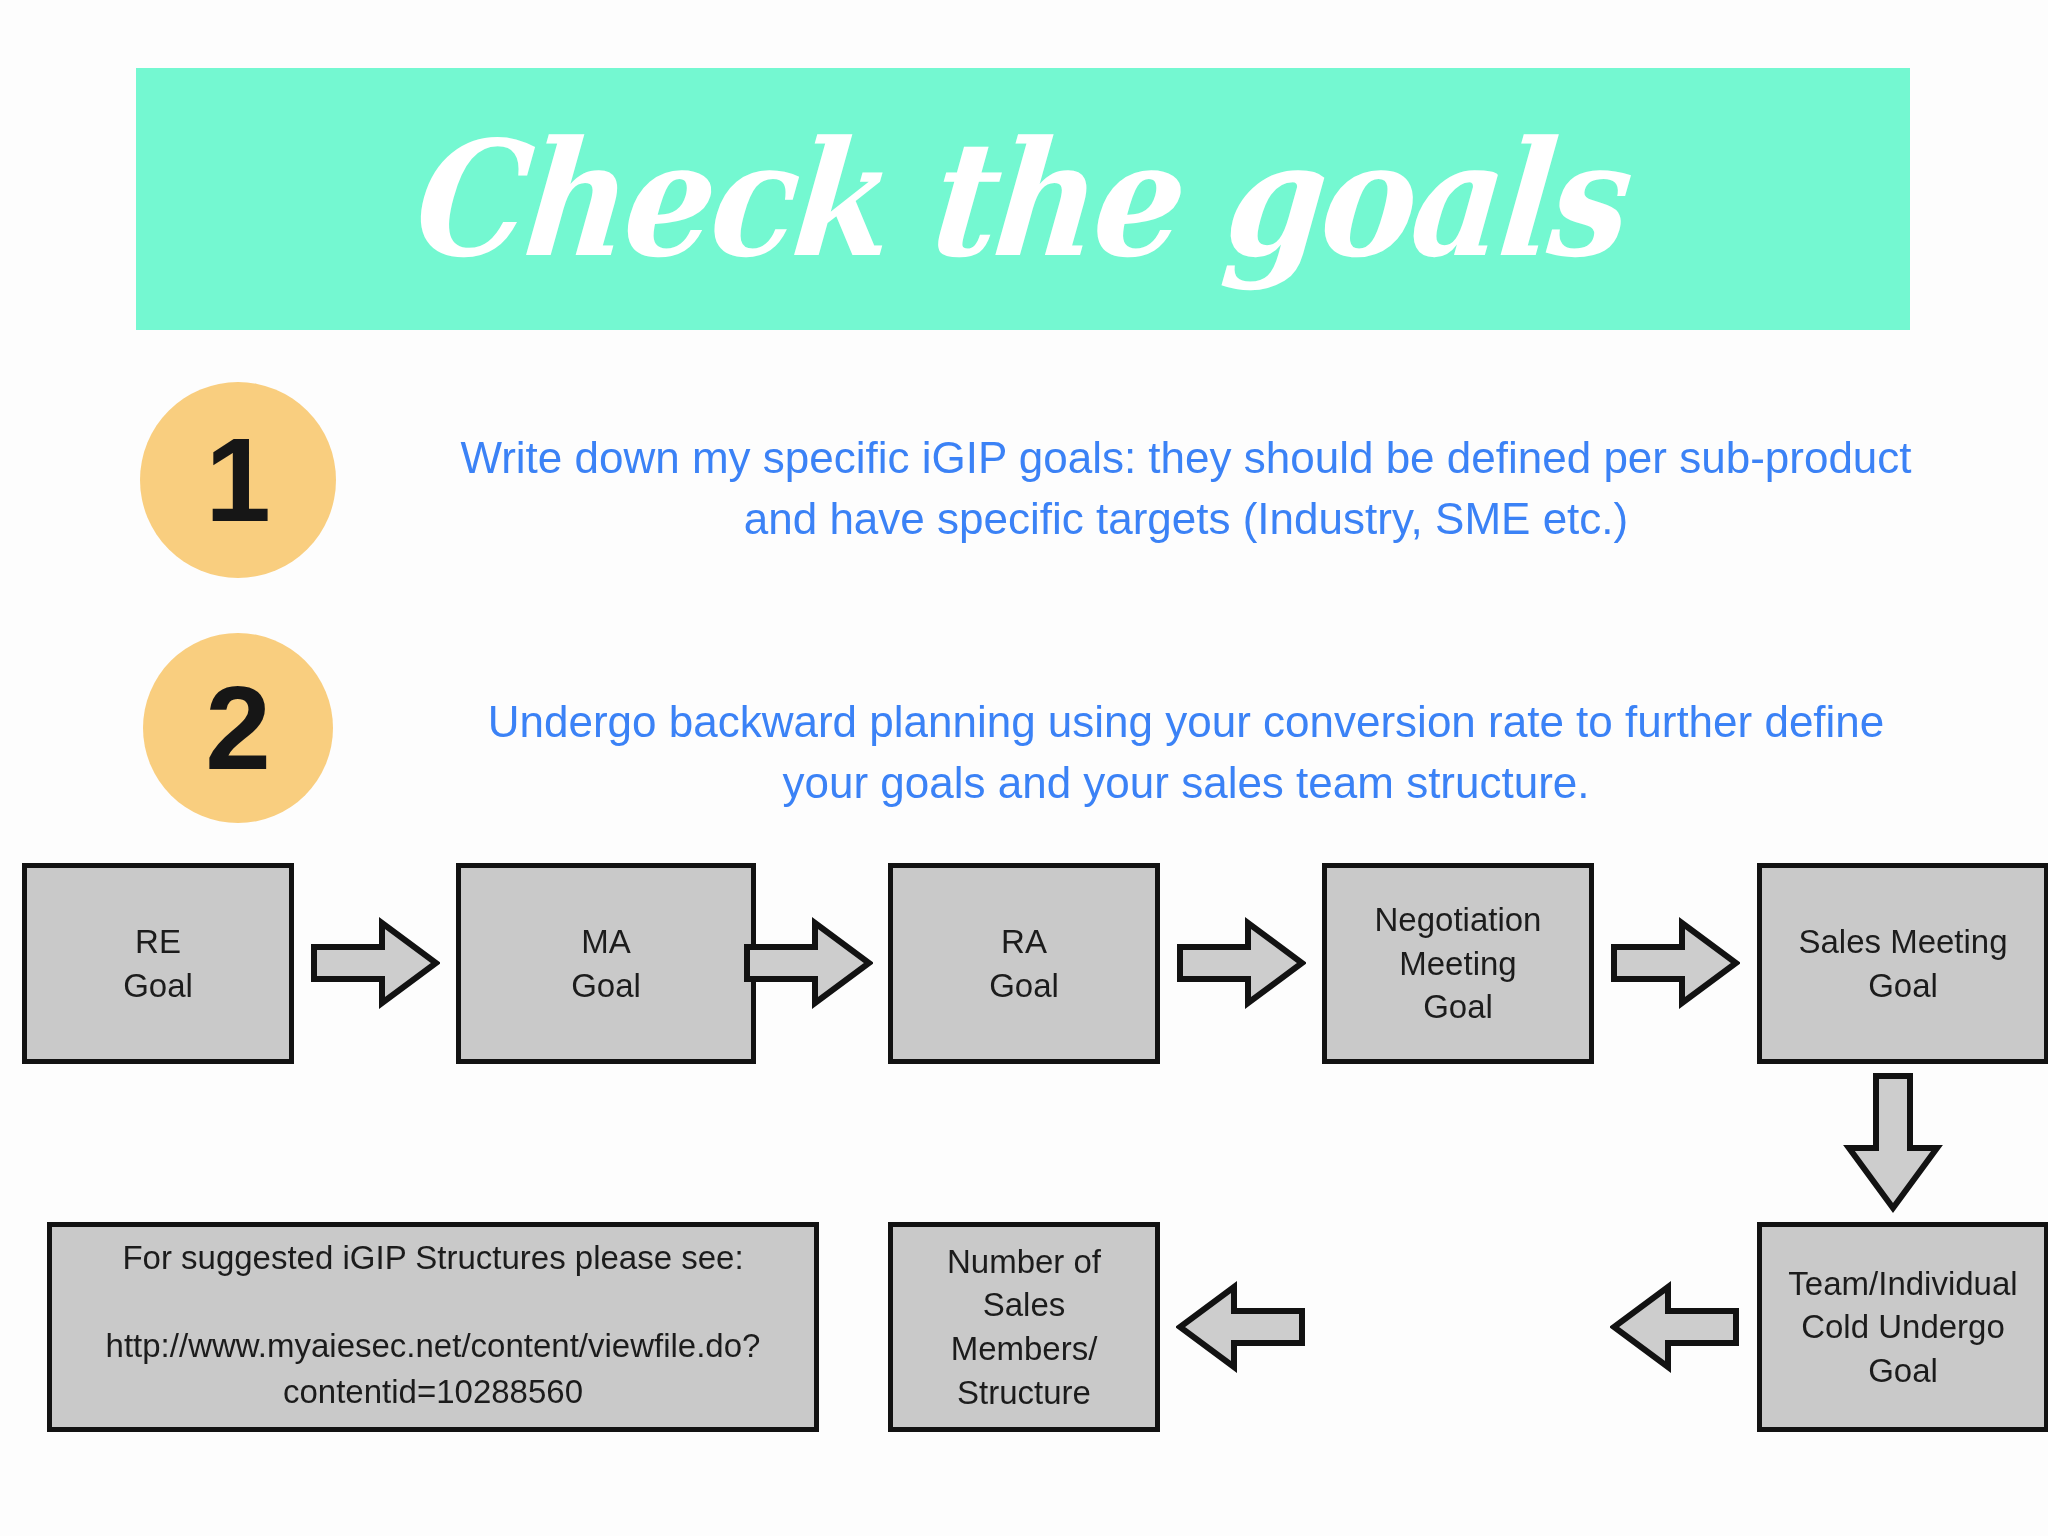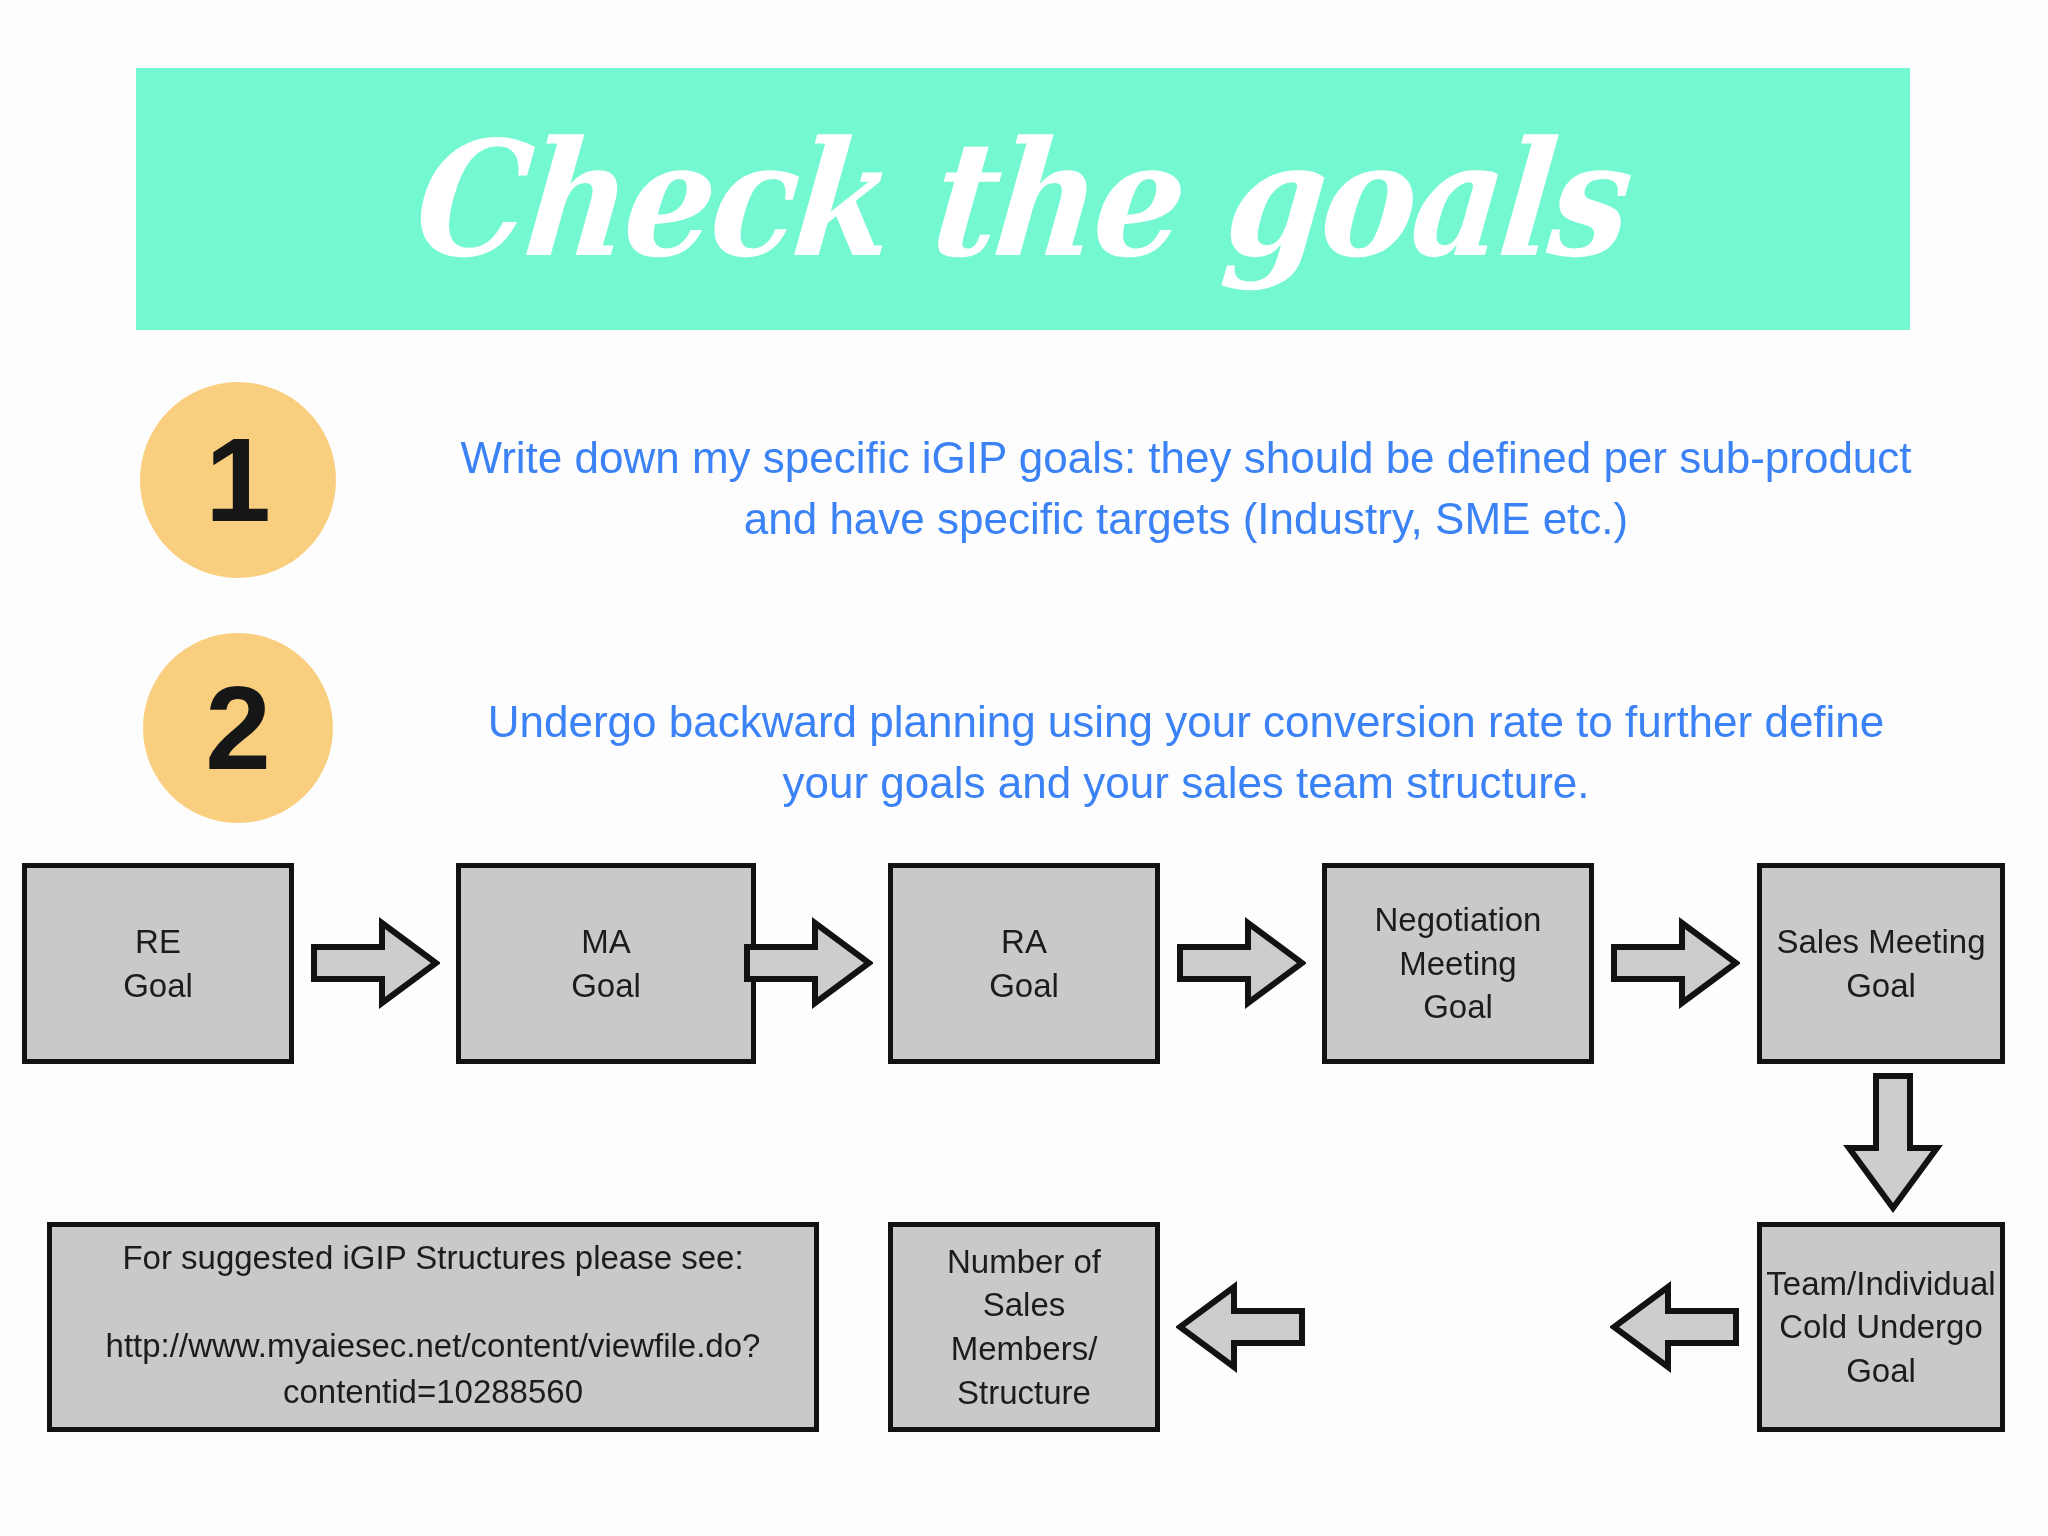--- a/index.html
+++ b/index.html
@@ -75,21 +75,21 @@
     color: #1c1c1c;
     white-space: pre-line;
     padding: 0 8px;
   }
   .row1 { top: 863px; height: 201px; }
   .row2 { top: 1222px; height: 210px; }
   .c0 { left: 22px;   width: 272px; }
   .c1 { left: 456px;  width: 300px; }
   .c2 { left: 888px;  width: 272px; }
   .c3 { left: 1322px; width: 272px; }
-  .c4 { left: 1757px; width: 248px; }
+  .c4 { left: 1757px; width: 292px; }
   .ref-box { left: 47px; width: 772px; }
 
   .ref-inner { display: flex; flex-direction: column; align-items: center; }
   .ref-intro { font-size: 33px; color: #1c1c1c; }
   .ref-link {
     margin-top: 46px;
     font-size: 33px;
     line-height: 1.4;
     color: #1c1c1c;
     text-align: center;

